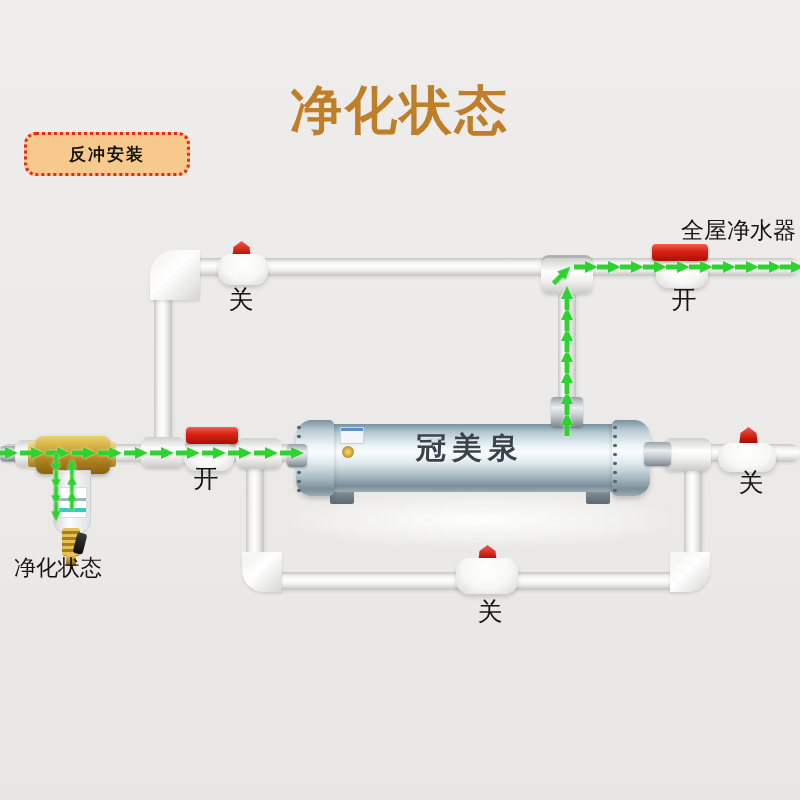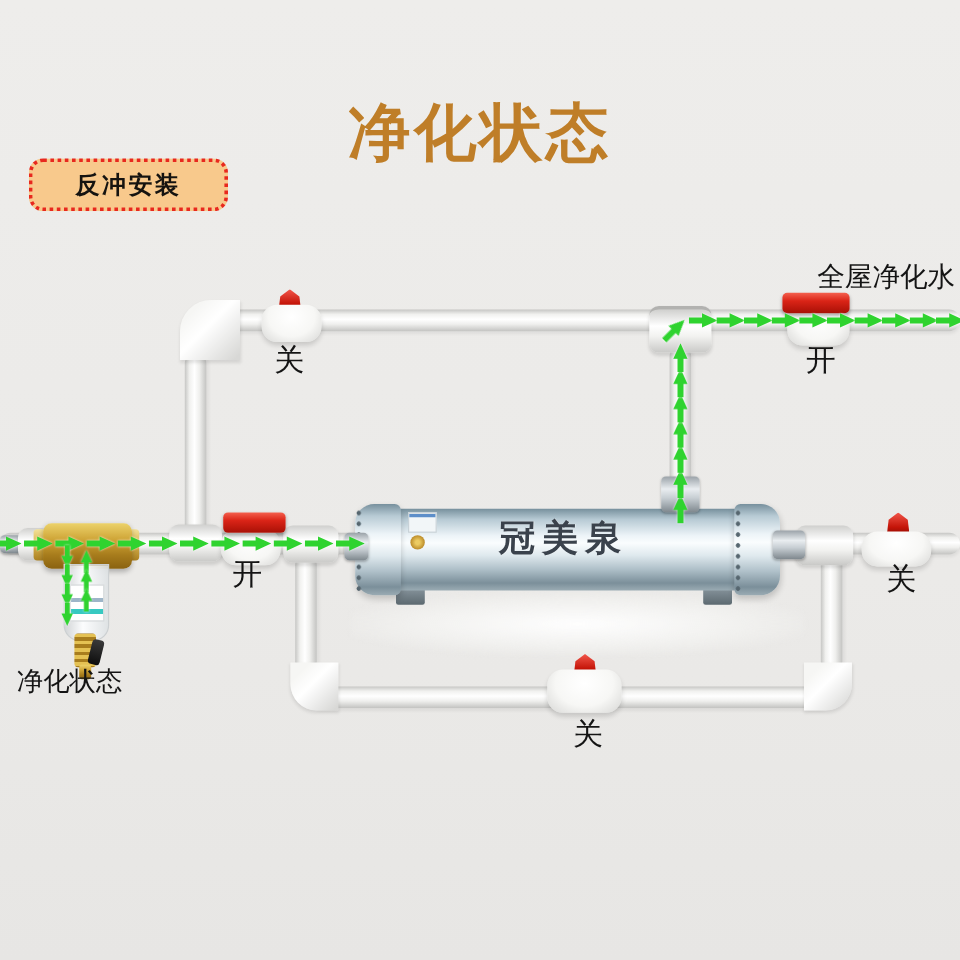--- a/index.html
+++ b/index.html
@@ -61,21 +61,21 @@
     filter:drop-shadow(0 0 1px rgba(255,255,255,.8));}
   .arrow svg{display:block;}
 
   
   .txt{position:absolute;color:var(--label);}
   .page-title{left:0;top:76px;width:800px;text-align:center;font-size:52px;
     font-weight:700;color:var(--title);letter-spacing:3px;}
   .badge{position:absolute;left:24px;top:132px;width:160px;height:38px;
     background:var(--badge-bg);border:3px dotted var(--badge-border);border-radius:12px;
     display:flex;align-items:center;justify-content:center;
-    font-size:20px;font-weight:700;color:#151310;letter-spacing:2px;}
+    font-size:17px;font-weight:700;color:#151310;letter-spacing:2px;}
   .vlabel{position:absolute;width:44px;height:28px;display:flex;align-items:center;
     justify-content:center;font-size:25px;font-weight:500;color:var(--label);}
   .shadow-glow{position:absolute;left:292px;top:494px;width:378px;height:52px;
     background:radial-gradient(ellipse at center,rgba(255,255,255,.95) 0%,rgba(244,244,242,.6) 55%,rgba(235,235,233,0) 78%);
     filter:blur(2px);}
 </style>
 </head>
 <body>
 
 <div id="scene">
@@ -135,21 +135,21 @@
   <div class="valve-bar" style="left:186px;top:427px;width:52px;height:17px;"></div>
 
   <div class="valve-knob" style="left:739px;top:427px;width:19px;height:19px;"></div>
   <div class="valve-body" style="left:718px;top:443px;width:58px;height:29px;"></div>
 
   <div class="valve-knob" style="left:478px;top:545px;width:19px;height:19px;"></div>
   <div class="valve-body" style="left:456px;top:558px;width:62px;height:36px;"></div>
 
   <div class="txt page-title">净化状态</div>
   <div class="badge">反冲安装</div>
-  <div class="txt" style="right:4px;top:215px;font-size:23px;">全屋净化水</div>
+  <div class="txt" style="right:4px;top:215px;font-size:23px;">全屋净水器</div>
   <div class="txt" style="left:14px;top:553px;font-size:22px;">净化状态</div>
 
   <div class="vlabel" style="left:219px;top:285px;">关</div>
   <div class="vlabel" style="left:662px;top:285px;">开</div>
   <div class="vlabel" style="left:184px;top:464px;">开</div>
   <div class="vlabel" style="left:729px;top:468px;">关</div>
   <div class="vlabel" style="left:468px;top:597px;">关</div>
 
 <div class="arrow" style="left: -6px; top: 446px; transform: rotate(0deg) scale(1);">
       <svg width="24" height="14" viewBox="0 0 24 14">

